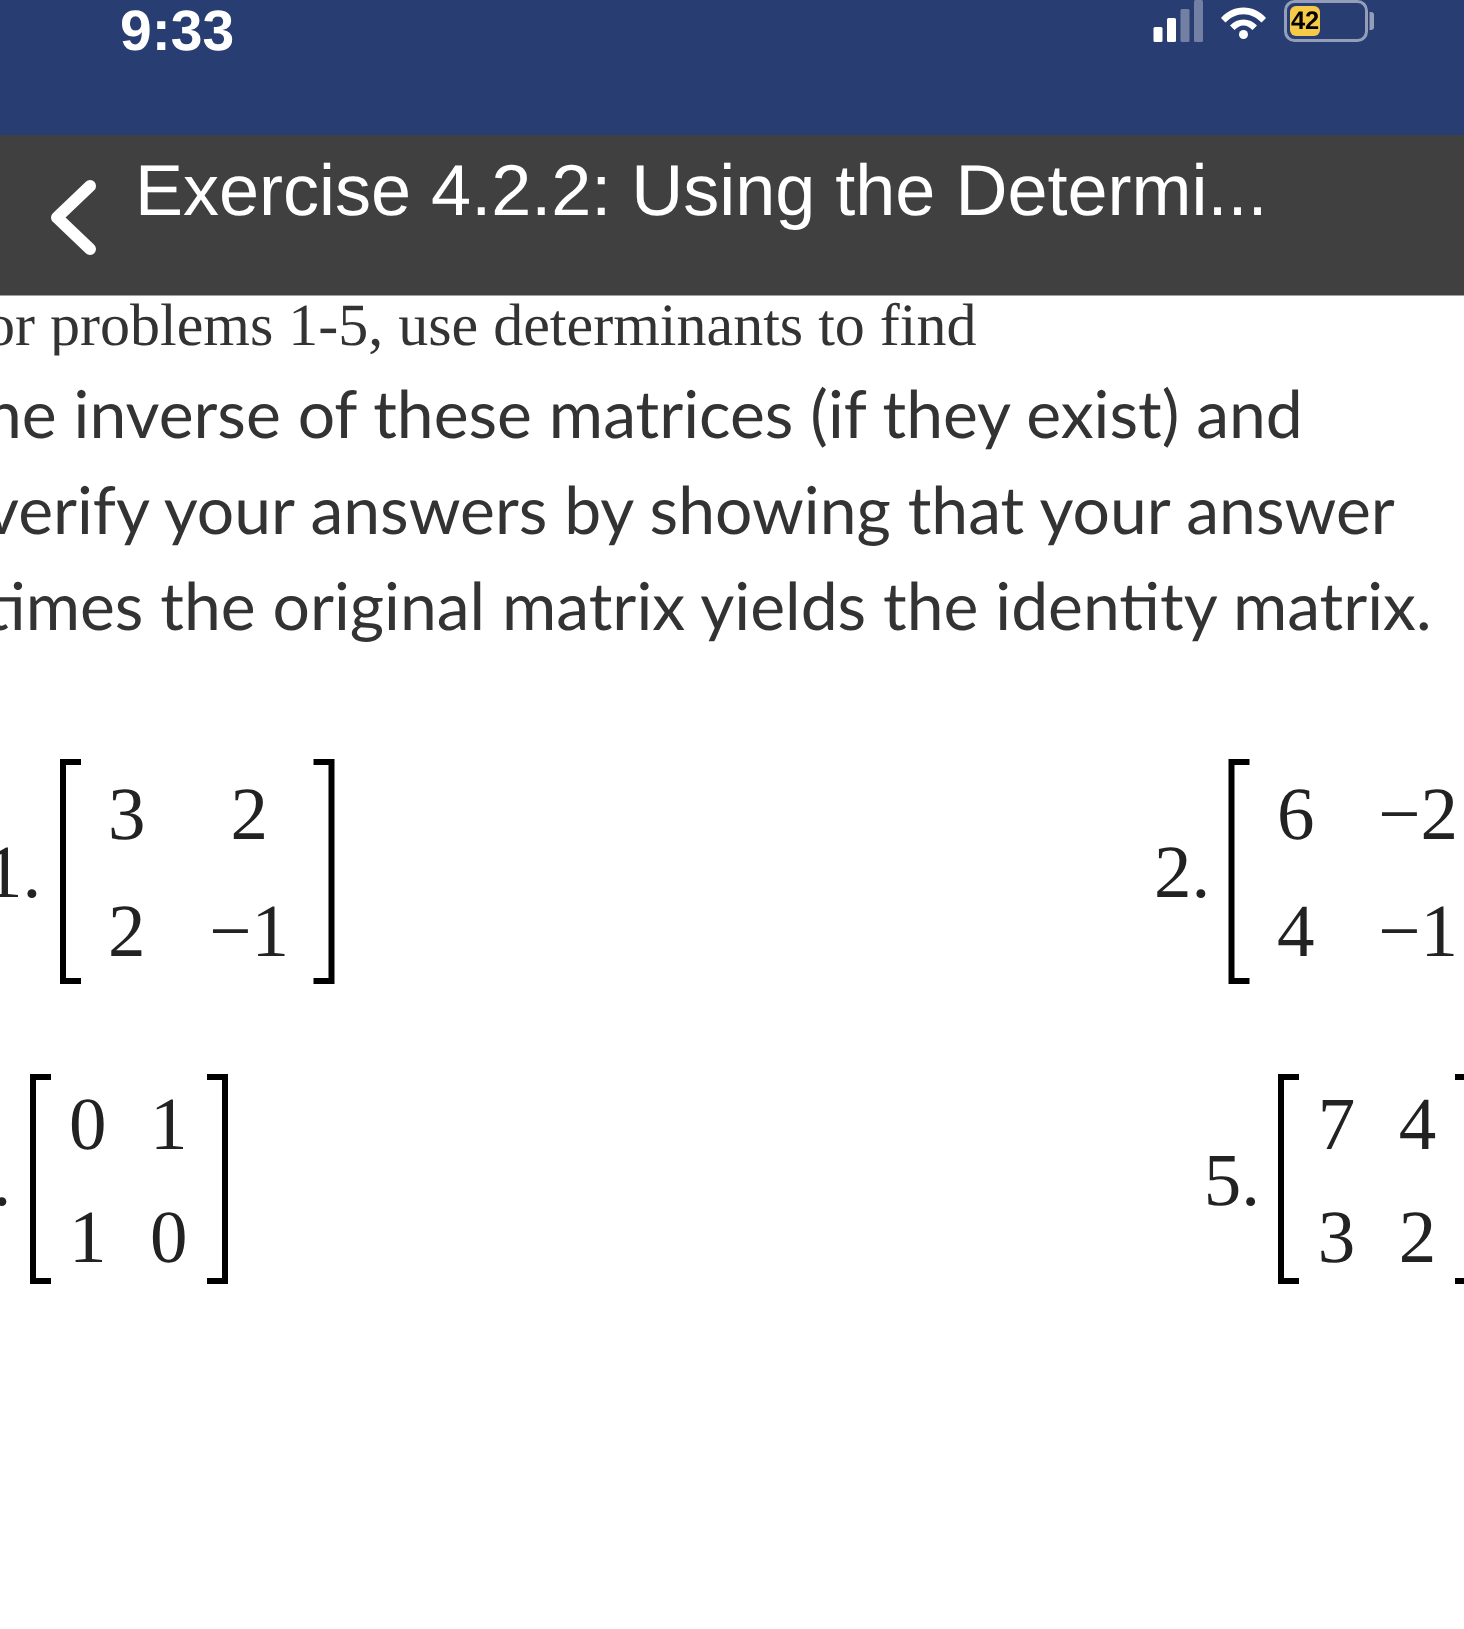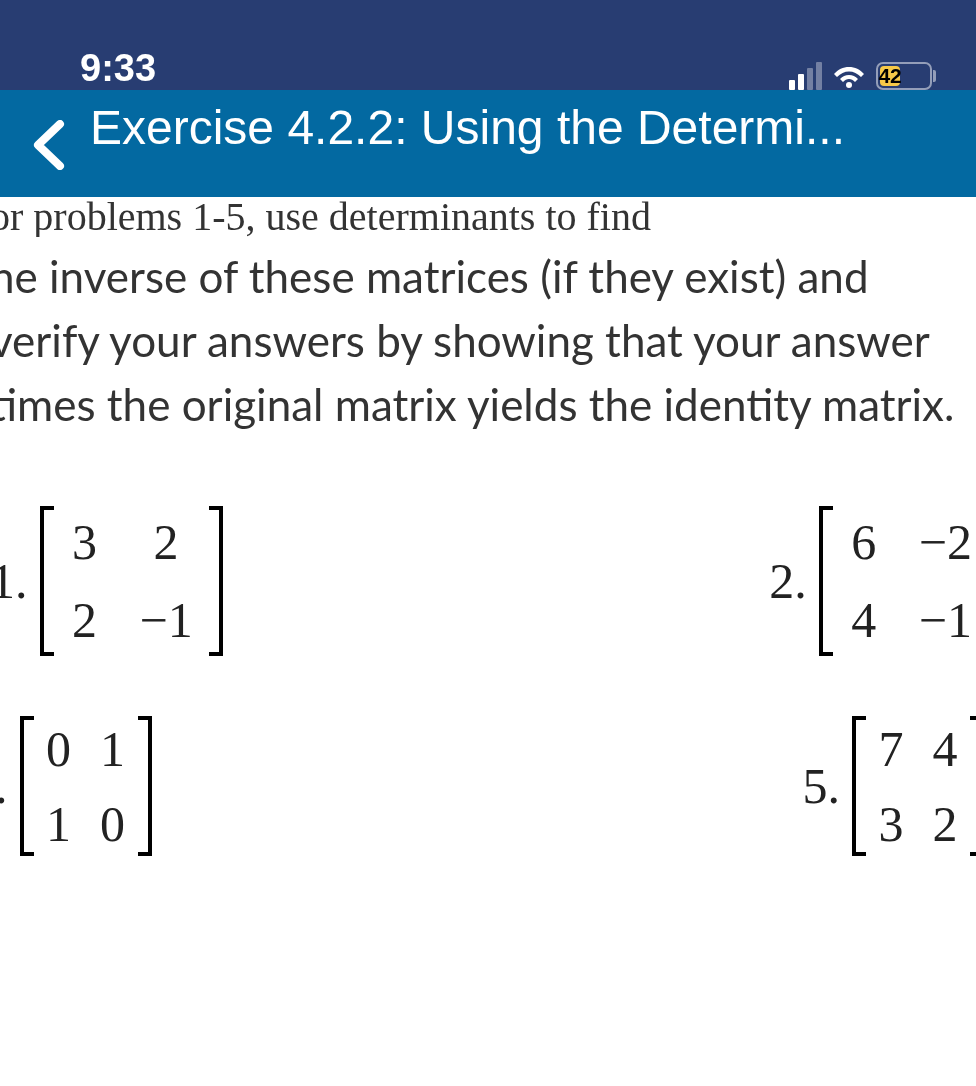--- a/index.html
+++ b/index.html
@@ -9,22 +9,22 @@
     font-family: -apple-system, BlinkMacSystemFont, "Segoe UI", sans-serif;
     background: #fff;
     overflow: hidden;
     position: relative;
   }
   .status-bar {
     background: #283d72;
     height: 90px;
     display: flex;
     justify-content: space-between;
-    align-items: flex-end;
-    padding: 0 40px 0 80px;
+    align-items: flex-start;
+    padding: 0 60px 0 80px;
     color: #fff;
   }
   .status-time {
     font-size: 38px;
     font-weight: 600;
   }
   .status-right {
     display: flex;
     align-items: center;
     gap: 10px;
@@ -46,34 +46,34 @@
     position: relative;
   }
   .battery-fill {
     height: 100%;
     width: 42%;
     background: #f7c948;
     border-radius: 4px;
     display: flex;
     align-items: center;
     justify-content: center;
-    font-size: 21px;
+    font-size: 17px;
     font-weight: 700;
     color: #000;
     padding: 0 2px;
   }
   .battery-cap {
     width: 3px;
     height: 12px;
     background: rgba(255,255,255,0.5);
     border-radius: 0 2px 2px 0;
     margin-left: 1px;
   }
   .nav-header {
-    background: #0369a1;
+    background: #404040;
     color: #fff;
     display: flex;
     align-items: flex-start;
     padding: 10px 20px 10px 10px;
     height: 125px;
   }
   .back-btn {
     flex: 0 0 auto;
     width: 80px;
     display: flex;

